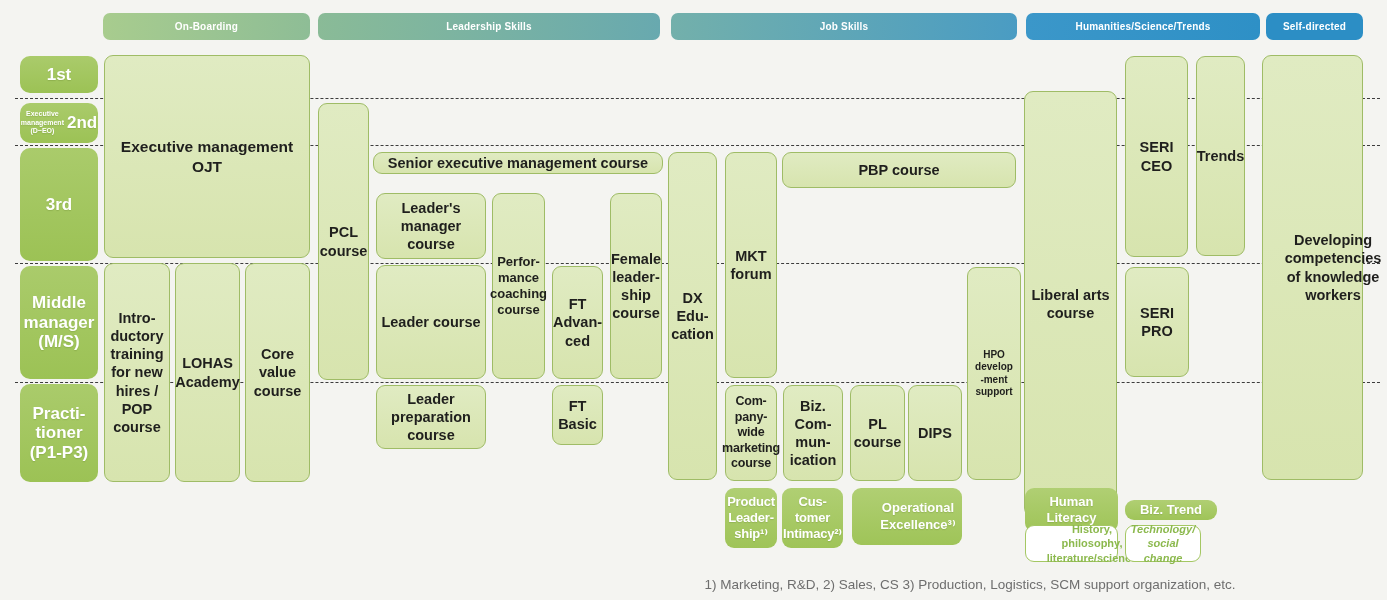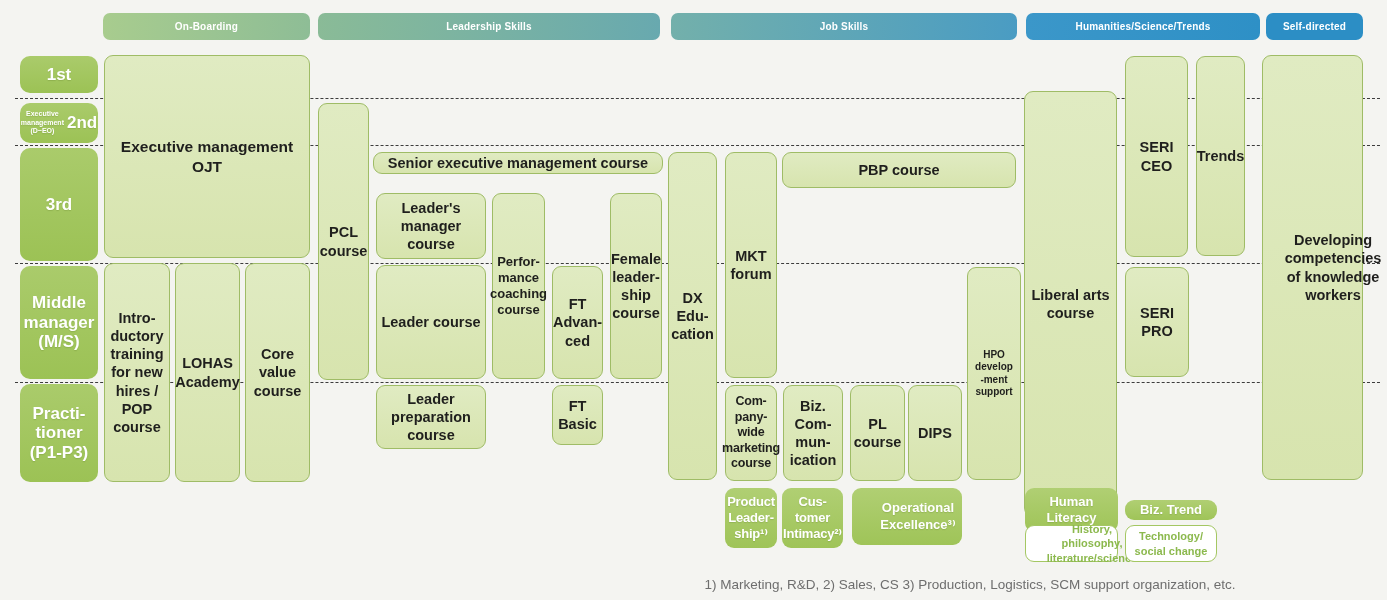--- a/index.html
+++ b/index.html
@@ -86,21 +86,21 @@
   .p-trends{left:1196px;top:56px;width:49px;height:200px;}
   .p-seri_pro{left:1125px;top:267px;width:64px;height:110px;}
   .p-developing{left:1262px;top:55px;width:101px;height:425px;padding-left:43px;}
   
   .p-product{left:725px;top:488px;width:52px;height:60px;}
   .p-customer{left:782px;top:488px;width:61px;height:60px;}
   .p-operational{left:852px;top:488px;width:110px;height:57px;padding-left:24px;}
   .p-human_lit{left:1025px;top:488px;width:93px;height:44px;}
   .p-biz_trend{left:1125px;top:500px;width:92px;height:20px;}
   .p-human_lit_d{left:1025px;top:525px;width:93px;height:37px;padding-left:43px;}
-  .p-biz_trend_d{left:1125px;top:525px;width:92px;height:37px;}
+  .p-biz_trend_d{left:1125px;top:525px;width:76px;height:37px;font-style:italic;}
 </style>
 </head>
 <body>
 
 <div id="stage">
 
   <div class="dash d1"></div>
   <div class="dash d2"></div>
   <div class="dash d3"></div>
   <div class="dash d4"></div>

